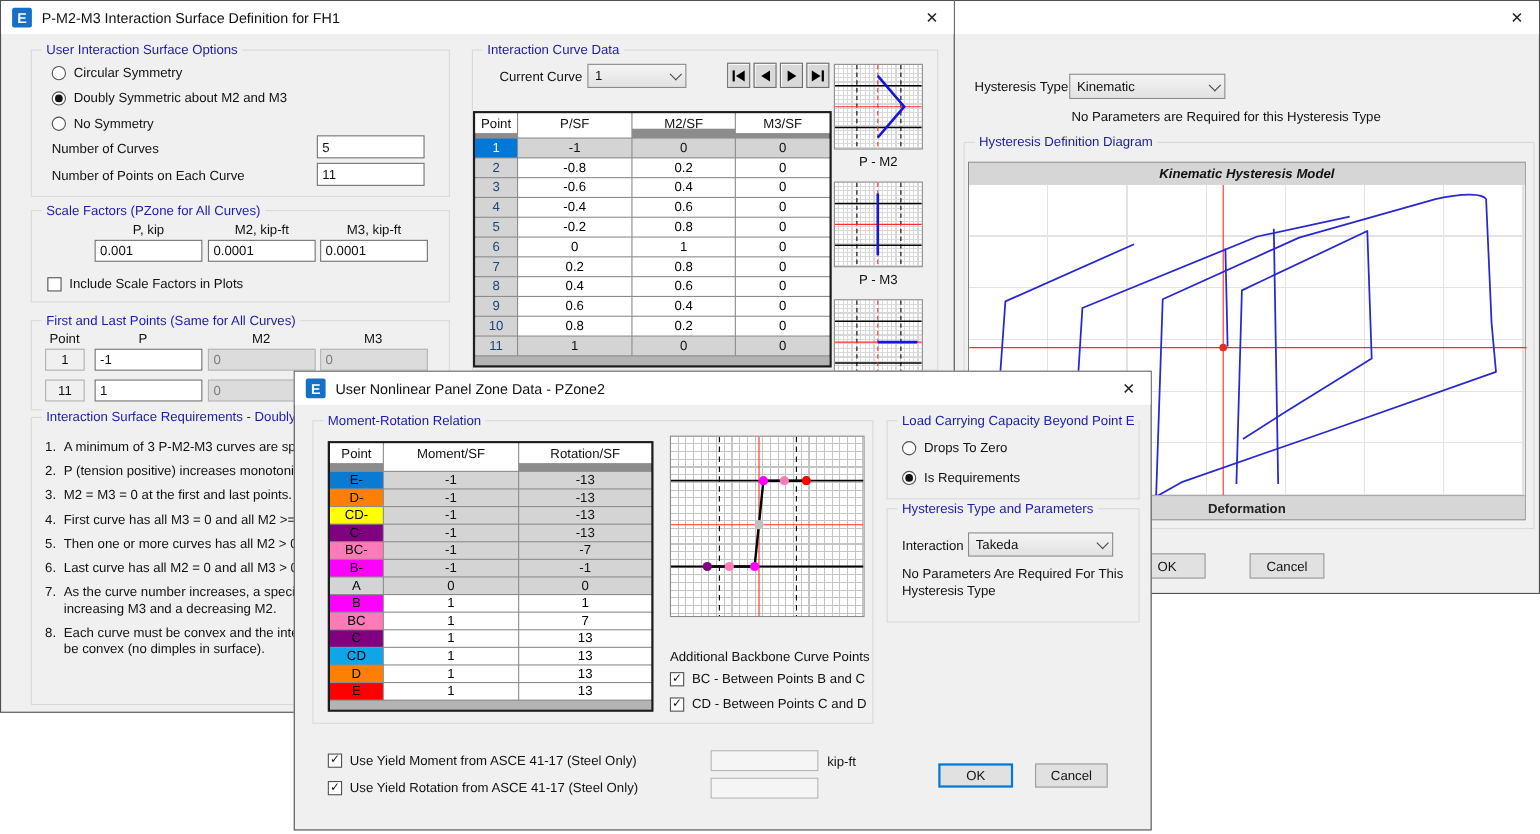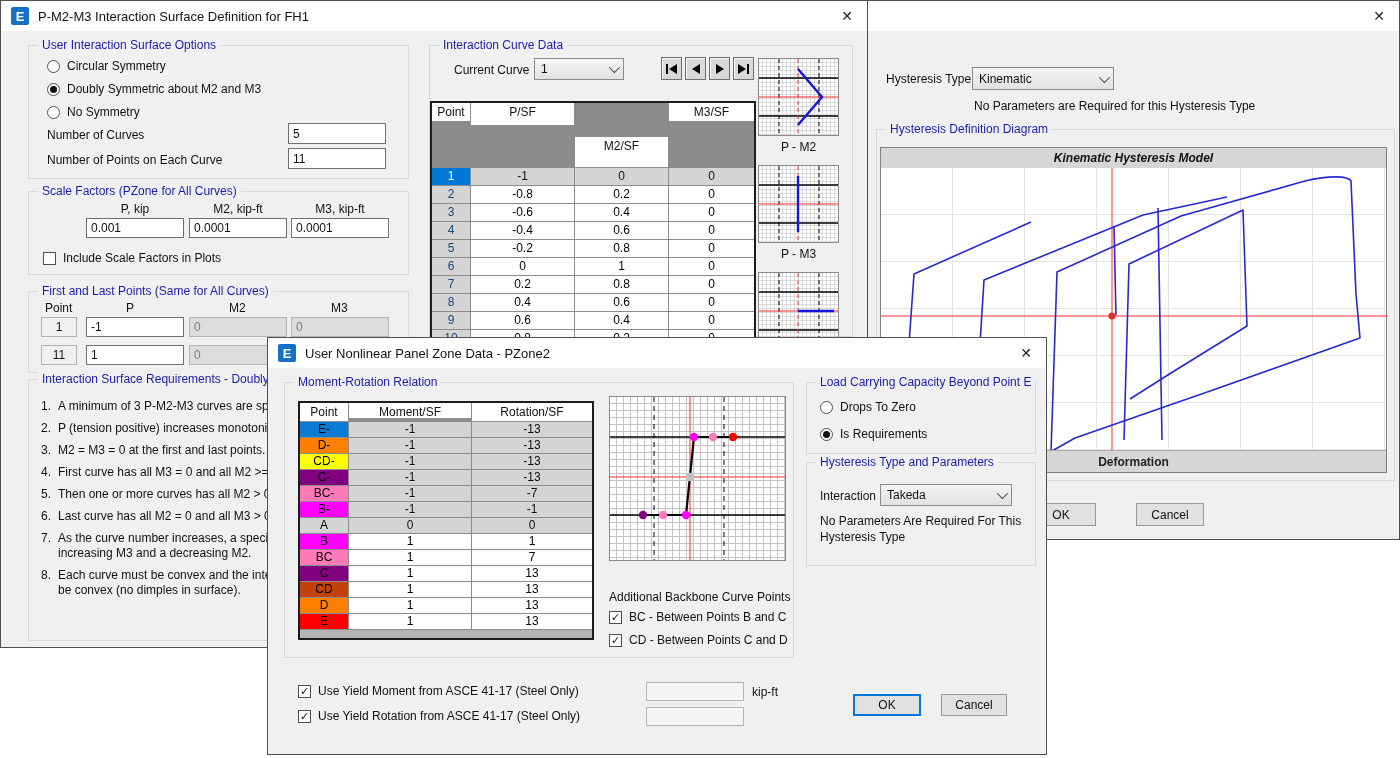--- a/index.html
+++ b/index.html
@@ -233,21 +233,21 @@
         <span class="tri-r"></span>
       </div>
     <div class="navbtn" style="left:732px;top:56px;">
         <span class="tri-r"></span>
         <span class="vbar"></span>
       </div>
 
     <div class="gridtbl" id="curve-table" style="left:429px;top:100px;grid-template-columns:38px 103px 93px 85px;">
         <div class="cell hdr" style="height: 18px; line-height: 18px;">Point</div>
         <div class="cell hdr" style="height: 22px; line-height: 18px;">P/SF</div>
-        <div class="cell hdr" style="height: 30px; line-height: 18px; margin-top: 34px;">M2/SF</div>
+        <div class="cell hdr" style="height: 14px; line-height: 18px;">M2/SF</div>
         <div class="cell hdr" style="height: 18px; line-height: 18px;">M3/SF</div>
         <div class="cell selnum">1</div>
         <div class="cell dim">-1</div>
         <div class="cell dim">0</div>
         <div class="cell dim">0</div>
         <div class="cell rownum">2</div>
         <div class="cell">-0.8</div>
         <div class="cell">0.2</div>
         <div class="cell">0</div>
         <div class="cell rownum">3</div>
@@ -333,21 +333,21 @@
       <span class="appicon">E</span>
       <span class="title">User Nonlinear Panel Zone Data - PZone2</span>
       <span class="closex">✕</span>
     </div>
 
     <div class="grp" style="left:16px;top:44px;width:510px;height:276px;">
       <span class="grp-label">Moment-Rotation Relation</span>
     </div>
     <div class="gridtbl" id="pz-table" style="left:30px;top:63px;grid-template-columns:48px 122px 120px;">
         <div class="cell hdr" style="height: 18px; line-height: 18px;">Point</div>
-        <div class="cell hdr" style="height: 15px; line-height: 18px;">Moment/SF</div>
+        <div class="cell hdr" style="height: 25px; line-height: 18px;">Moment/SF</div>
         <div class="cell hdr" style="height: 18px; line-height: 18px;">Rotation/SF</div>
         <div class="cell" style="background: rgb(10, 122, 210); height: 15px; line-height: 15px;">E-</div>
         <div class="cell dim" style="height: 15px; line-height: 15px;">-1</div>
         <div class="cell dim" style="height: 15px; line-height: 15px;">-13</div>
         <div class="cell" style="background: rgb(255, 128, 0); height: 15px; line-height: 15px;">D-</div>
         <div class="cell dim" style="height: 15px; line-height: 15px;">-1</div>
         <div class="cell dim" style="height: 15px; line-height: 15px;">-13</div>
         <div class="cell" style="background: rgb(255, 255, 0); height: 15px; line-height: 15px;">CD-</div>
         <div class="cell dim" style="height: 15px; line-height: 15px;">-1</div>
         <div class="cell dim" style="height: 15px; line-height: 15px;">-13</div>
@@ -365,21 +365,21 @@
         <div class="cell dim" style="height: 15px; line-height: 15px;">0</div>
         <div class="cell" style="background: rgb(255, 0, 255); height: 15px; line-height: 15px;">B</div>
         <div class="cell" style="height: 15px; line-height: 15px;">1</div>
         <div class="cell" style="height: 15px; line-height: 15px;">1</div>
         <div class="cell" style="background: rgb(255, 122, 184); height: 15px; line-height: 15px;">BC</div>
         <div class="cell" style="height: 15px; line-height: 15px;">1</div>
         <div class="cell" style="height: 15px; line-height: 15px;">7</div>
         <div class="cell" style="background: rgb(128, 0, 128); height: 15px; line-height: 15px;">C</div>
         <div class="cell" style="height: 15px; line-height: 15px;">1</div>
         <div class="cell" style="height: 15px; line-height: 15px;">13</div>
-        <div class="cell" style="background: #c2410c; height: 15px; line-height: 15px;">CD</div>
+        <div class="cell" style="background: #0ea5e9; height: 15px; line-height: 15px;">CD</div>
         <div class="cell" style="height: 15px; line-height: 15px;">1</div>
         <div class="cell" style="height: 15px; line-height: 15px;">13</div>
         <div class="cell" style="background: rgb(255, 128, 0); height: 15px; line-height: 15px;">D</div>
         <div class="cell" style="height: 15px; line-height: 15px;">1</div>
         <div class="cell" style="height: 15px; line-height: 15px;">13</div>
         <div class="cell" style="background: rgb(255, 0, 0); height: 15px; line-height: 15px;">E</div>
         <div class="cell" style="height: 15px; line-height: 15px;">1</div>
         <div class="cell" style="height: 15px; line-height: 15px;">13</div>
         <div class="cell strip"></div>
       </div>

